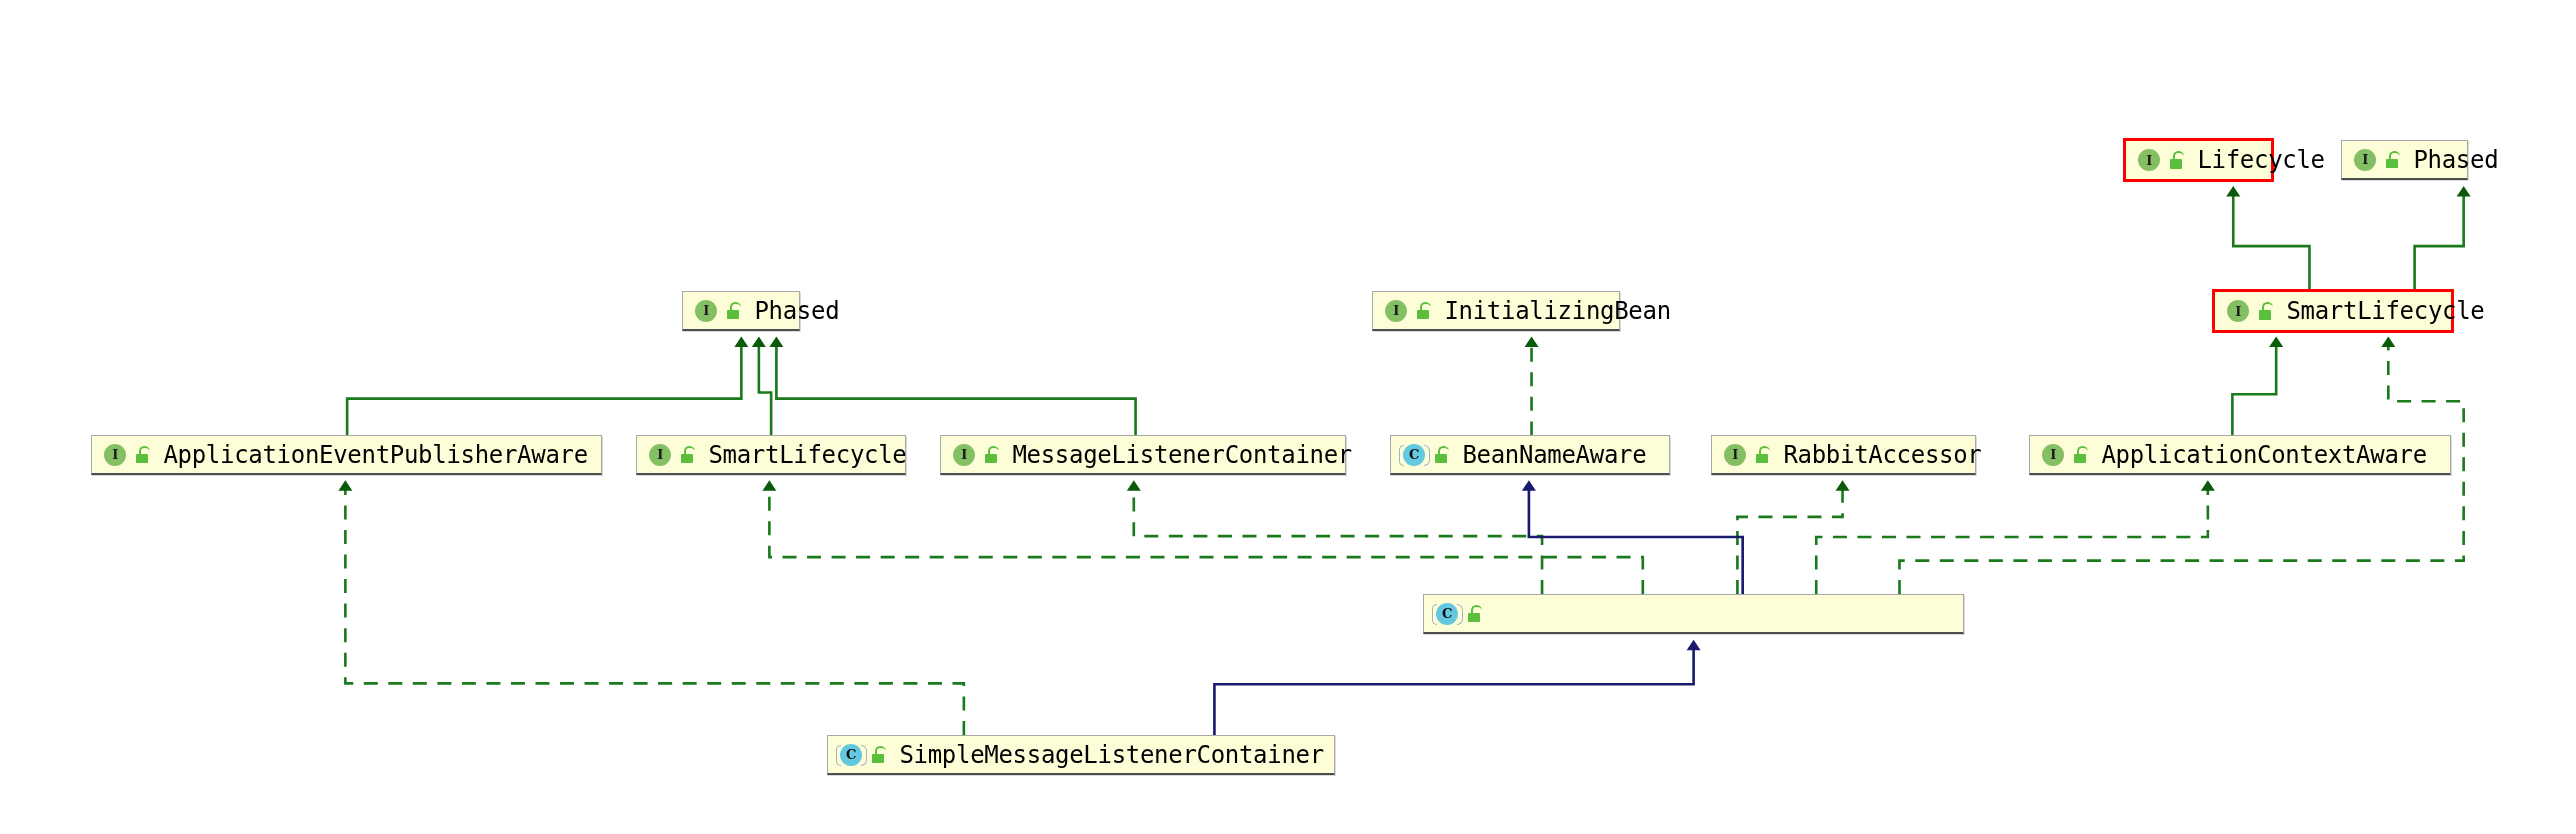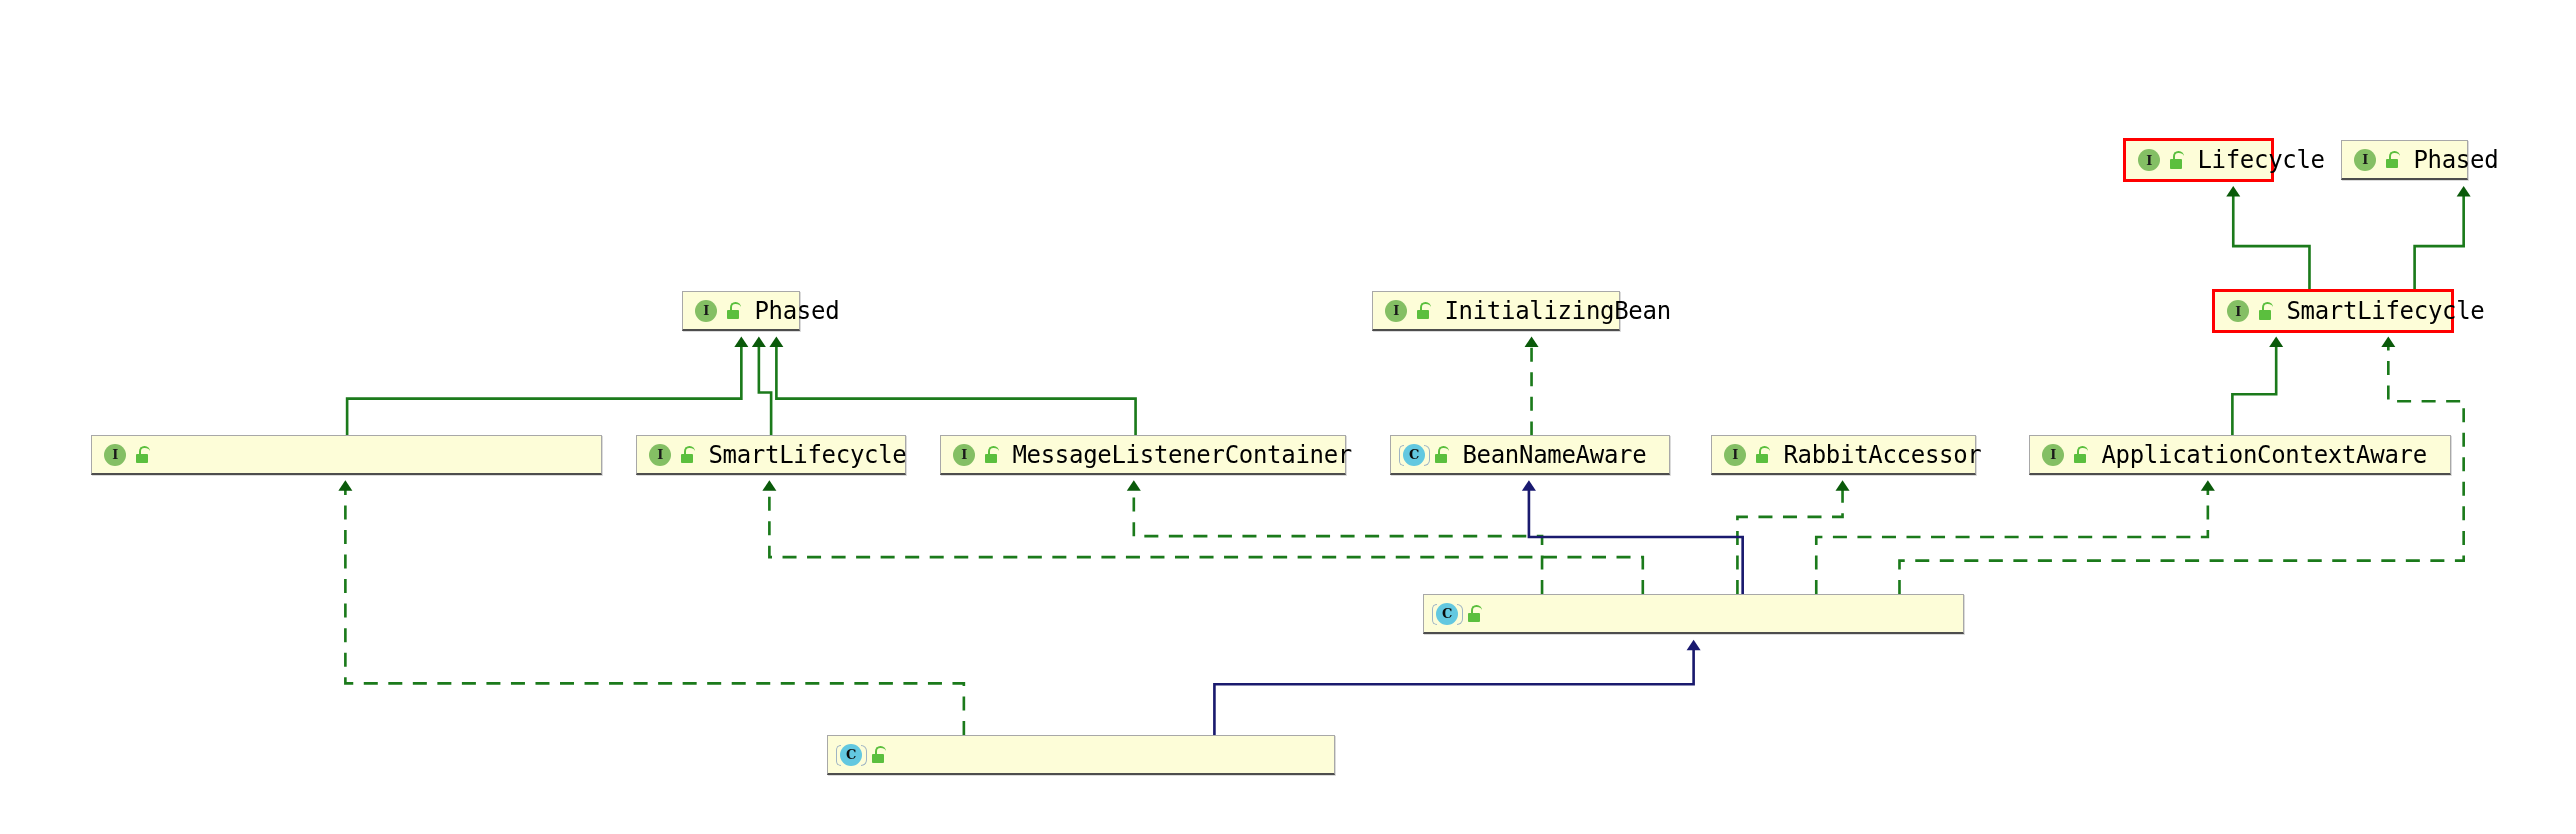--- a/index.html
+++ b/index.html
@@ -187,20 +187,21 @@
   <div class="node" id="n-appeventpub" style="left: 91px; top: 435px; width: 511px; height: 40px;">
     <span class="icons">
       <span class="badge-wrap iface">
         <span class="badge iface">I</span>
       </span>
       <span class="lock">
         <span class="shackle"></span>
           <span class="body"></span>
       </span>
     </span>
+    <span class="label">ApplicationEventPublisherAware</span>
   </div>
 
   <div class="node" id="n-beannameaware" style="left: 636px; top: 435px; width: 270px; height: 40px;">
     <span class="icons">
       <span class="badge-wrap iface">
         <span class="badge iface">I</span>
       </span>
       <span class="lock">
         <span class="shackle"></span>
           <span class="body"></span>
@@ -276,16 +277,17 @@
   <div class="node" id="n-simplemlc" style="left: 827px; top: 735px; width: 508px; height: 40px;">
     <span class="icons">
       <span class="badge-wrap cls">
         <span class="badge cls">C</span>
       </span>
       <span class="lock">
         <span class="shackle"></span>
           <span class="body"></span>
       </span>
     </span>
+    <span class="label">SimpleMessageListenerContainer</span>
   </div>
 
 </div>
 
 
 </body></html>

